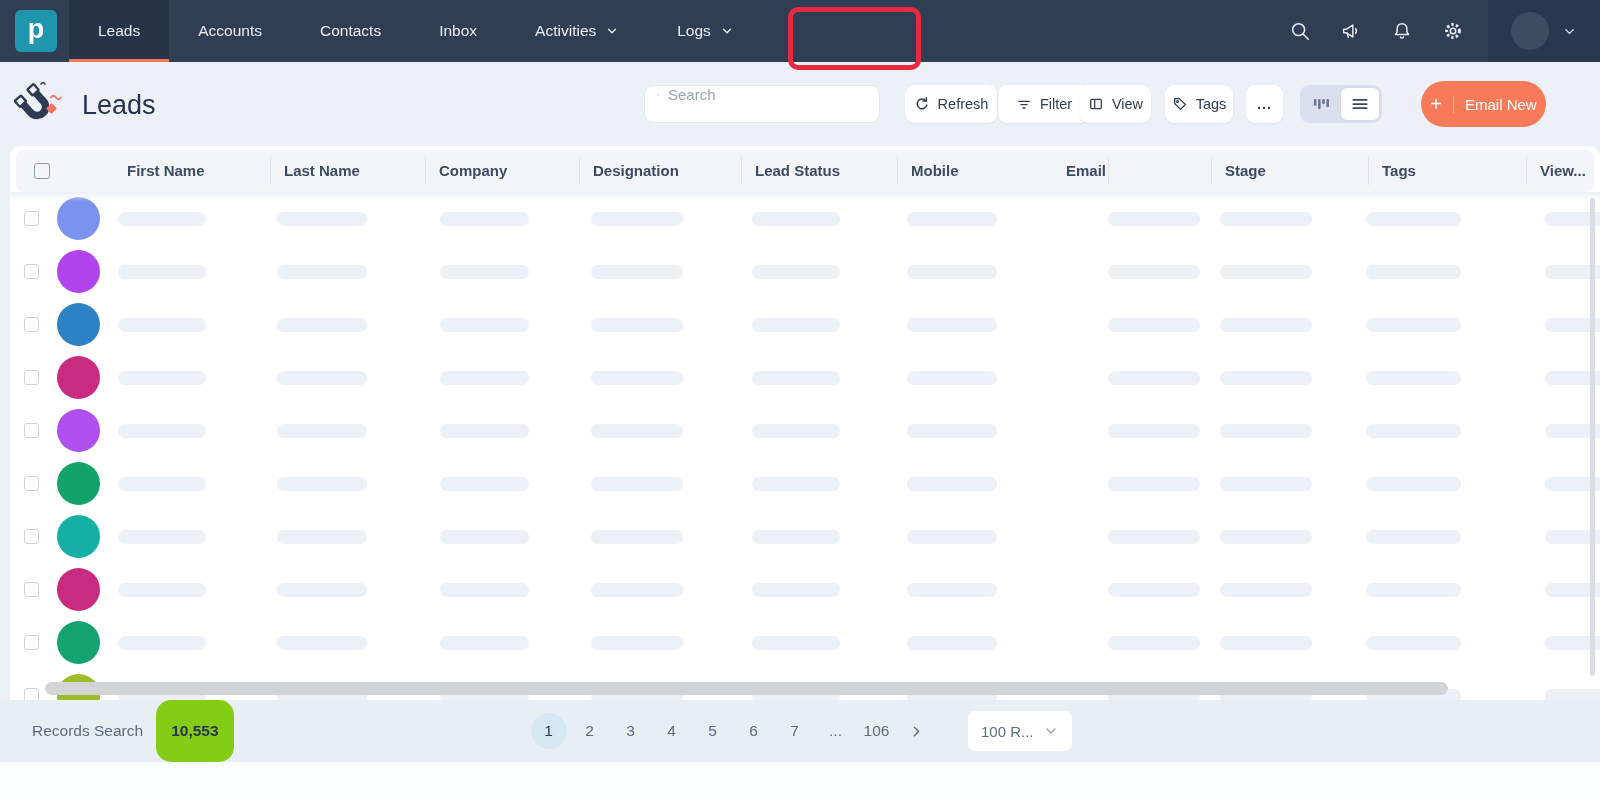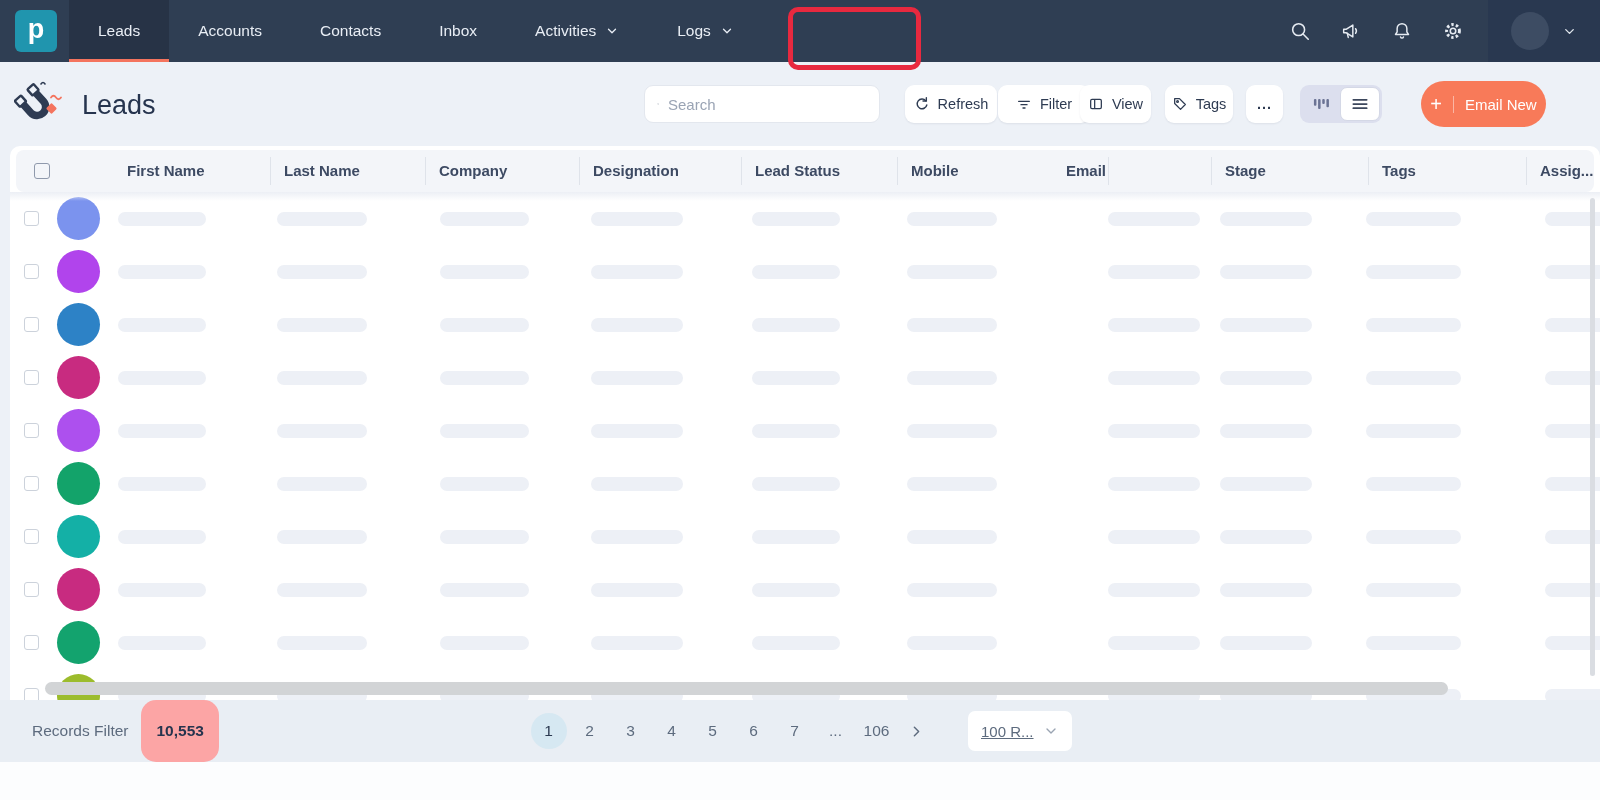--- a/index.html
+++ b/index.html
@@ -15,21 +15,21 @@
   .nav-item.active { background:#273346; border-bottom:3px solid #f4745e; padding-top:3px; }
   .nav-icons { margin-left:auto; display:flex; align-items:center; gap:29px; color:#e6ebf2; margin-right:24px; }
   .nav-icons .icon-btn { width:22px; height:22px; cursor:pointer; }
   .avatar-panel { width:112px; height:62px; background:#293850; display:flex; align-items:center; justify-content:center; gap:13px; cursor:pointer; }
   .nav-avatar { width:38px; height:38px; border-radius:50%; background:#3d4c63; }
   .annotation-box { position:absolute; z-index:6; border:5px solid #e8293f; border-radius:10px; pointer-events:none; }
 
   
   .page-title-wrap { position:absolute; top:80px; left:14px; display:flex; align-items:center; gap:16px; }
   .page-title { font-size:27px; color:#26344e; font-weight:500; }
-  .search-box { position:absolute; left:644px; top:85px; width:236px; height:38px; background:#fff; border:1px solid #e3e7ee; border-radius:9px; display:flex; align-items:center; padding:0 12px; gap:9px; }
+  .search-box { position:absolute; left:644px; top:85px; width:236px; height:38px; background:#fff; border:1px solid #e3e7ee; border-radius:9px; display:flex; align-items:flex-start; padding:0 12px; gap:9px; }
   .search-box input { border:none; outline:none; flex:1; font-size:15px; color:#33415a; font-family:"Liberation Sans",sans-serif; background:transparent; }
   .search-box input::placeholder { color:#9aa4b4; }
   .tool-btn { position:absolute; top:85px; height:38px; background:#fff; border:none; border-radius:9px; box-shadow:0 1px 2px rgba(25,39,62,.08); display:flex; align-items:center; justify-content:center; gap:8px; font-size:14.5px; color:#2e3b52; font-family:"Liberation Sans",sans-serif; cursor:pointer; }
   .toggle-group { position:absolute; left:1300px; top:85px; width:82px; height:38px; background:#dcdfee; border-radius:9px; display:flex; align-items:center; padding:2px; }
   .toggle-seg { flex:1; height:34px; display:flex; align-items:center; justify-content:center; border-radius:7px; cursor:pointer; }
   .toggle-seg.selected { background:#fff; border:1px solid #d4d8e6; }
   .create-btn { position:absolute; left:1421px; top:81px; width:125px; height:46px; background:#f87a59; border:none; border-radius:24px; color:#fff; display:flex; align-items:center; justify-content:center; gap:11px; font-size:15px; font-family:"Liberation Sans",sans-serif; cursor:pointer; }
   .create-btn .plus { font-size:20px; font-weight:400; line-height:1; }
   .create-btn .sep { width:1px; height:17px; background:rgba(255,255,255,.45); }
 
@@ -45,26 +45,26 @@
   .row { position:relative; height:53px; }
   .row-cb { position:absolute; left:14px; top:19px; width:15px; height:15px; border:1.5px solid #ccd2db; background:#fff; cursor:pointer; }
   .avatar { position:absolute; left:47px; top:5px; width:43px; height:43px; border-radius:50%; }
   .skeleton { position:absolute; top:20px; height:14px; border-radius:7px; background:#edf0f6; }
   .h-scrollbar { position:absolute; left:35px; top:536px; width:1403px; height:13px; background:#d2d4d6; border-radius:7px; z-index:3; cursor:pointer; }
   .v-scrollbar { position:absolute; left:1580px; top:52px; width:5px; height:478px; background:#dadde2; border-radius:3px; z-index:3; cursor:pointer; }
 
   
   .footer { position:absolute; left:0; top:700px; width:1600px; height:62px; background:#e9eef4; }
   .records { position:absolute; left:32px; top:0; height:62px; display:flex; align-items:center; gap:13px; font-size:15.5px; color:#5d6b7e; }
-  .records-badge { background:#fca5a5; border-radius:15px; padding:22px 15px; font-weight:bold; color:#26344e; font-size:15.5px; }
+  .records-badge { background:#84cc16; border-radius:15px; padding:22px 15px; font-weight:bold; color:#26344e; font-size:15.5px; }
   .pagination { position:absolute; left:528px; top:12px; height:38px; display:flex; align-items:center; }
   .page-btn { width:41px; height:38px; display:flex; align-items:center; justify-content:center; font-size:15.5px; color:#5d6b7e; cursor:pointer; }
   .page-btn.active { width:36px; height:36px; margin:0 2.5px; border-radius:50%; background:#d6e8f2; color:#2b3950; }
   .page-next { width:38px; height:38px; display:flex; align-items:center; justify-content:center; cursor:pointer; color:#5d6b7e; }
-  .rows-select { position:absolute; left:968px; top:11px; width:104px; height:40px; background:#fff; border-radius:7px; display:flex; align-items:center; justify-content:space-between; padding:0 13px; font-size:15px; color:#5d6b7e; cursor:pointer;text-decoration:underline; }
+  .rows-select { position:absolute; left:968px; top:11px; width:104px; height:40px; background:#fff; border-radius:7px; display:flex; align-items:center; justify-content:space-between; padding:0 13px; font-size:15px; color:#5d6b7e; cursor:pointer; }
   .bottom-strip { position:absolute; left:0; top:762px; width:1600px; height:38px; background:#fcfdfe; }
 </style>
 </head>
 <body>
 
 <div class="navbar">
   <div class="logo">
       <span>p</span>
     </div>
   <div class="nav-items">
@@ -209,21 +209,21 @@
     <span class="cb head-cb"></span>
   <span class="col-label" style="left: 111px;">First Name</span>
       <span class="col-label" style="left: 268px;">Last Name</span>
       <span class="col-label" style="left: 423px;">Company</span>
       <span class="col-label" style="left: 577px;">Designation</span>
       <span class="col-label" style="left: 739px;">Lead Status</span>
       <span class="col-label" style="left: 895px;">Mobile</span>
       <span class="col-label" style="left: 1050px;">Email</span>
       <span class="col-label" style="left: 1209px;">Stage</span>
       <span class="col-label" style="left: 1366px;">Tags</span>
-      <span class="col-label" style="left: 1524px;">Assig...</span>
+      <span class="col-label" style="left: 1524px;">View...</span>
       <span class="col-divider" style="left: 254px;"></span>
       <span class="col-divider" style="left: 409px;"></span>
       <span class="col-divider" style="left: 563px;"></span>
       <span class="col-divider" style="left: 725px;"></span>
       <span class="col-divider" style="left: 881px;"></span>
       <span class="col-divider" style="left: 1092px;"></span>
       <span class="col-divider" style="left: 1195px;"></span>
       <span class="col-divider" style="left: 1352px;"></span>
       <span class="col-divider" style="left: 1510px;"></span>
     </div>
@@ -368,21 +368,21 @@
         <span class="skeleton" style="left: 1356px; width: 95px;"></span>
         <span class="skeleton" style="left: 1535px; width: 90px;"></span>
       </div>
     </div>
   <div class="v-scrollbar"></div>
   <div class="h-scrollbar"></div>
 </div>
 
 <div class="footer">
   <div class="records">
-    <span>Records Filter</span>
+    <span>Records Search</span>
     <span class="records-badge">10,553</span>
   </div>
   <div class="pagination" id="pagination">
       <div class="page-btn active">1</div>
       <div class="page-btn">2</div>
       <div class="page-btn">3</div>
       <div class="page-btn">4</div>
       <div class="page-btn">5</div>
       <div class="page-btn">6</div>
       <div class="page-btn">7</div>

